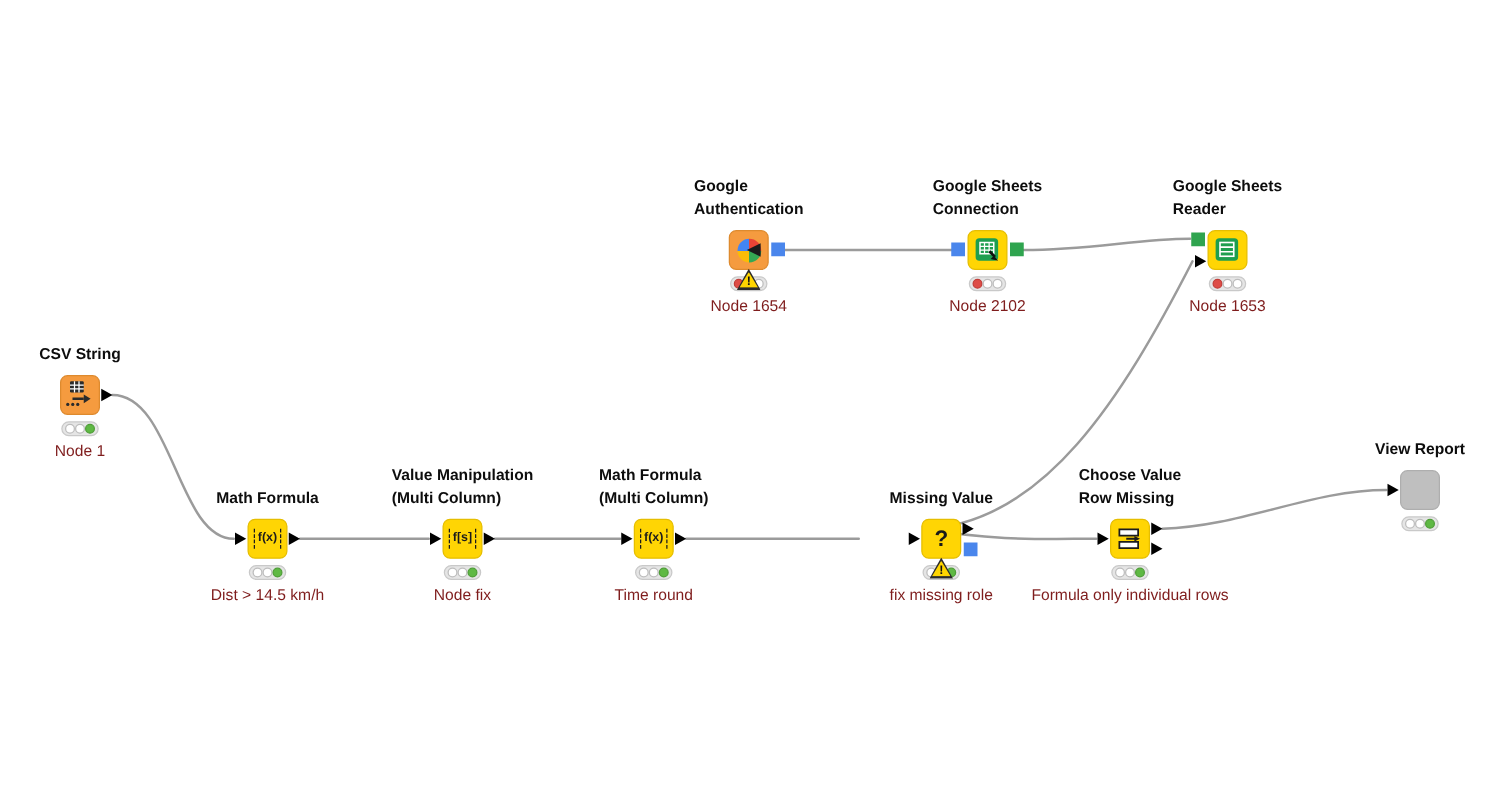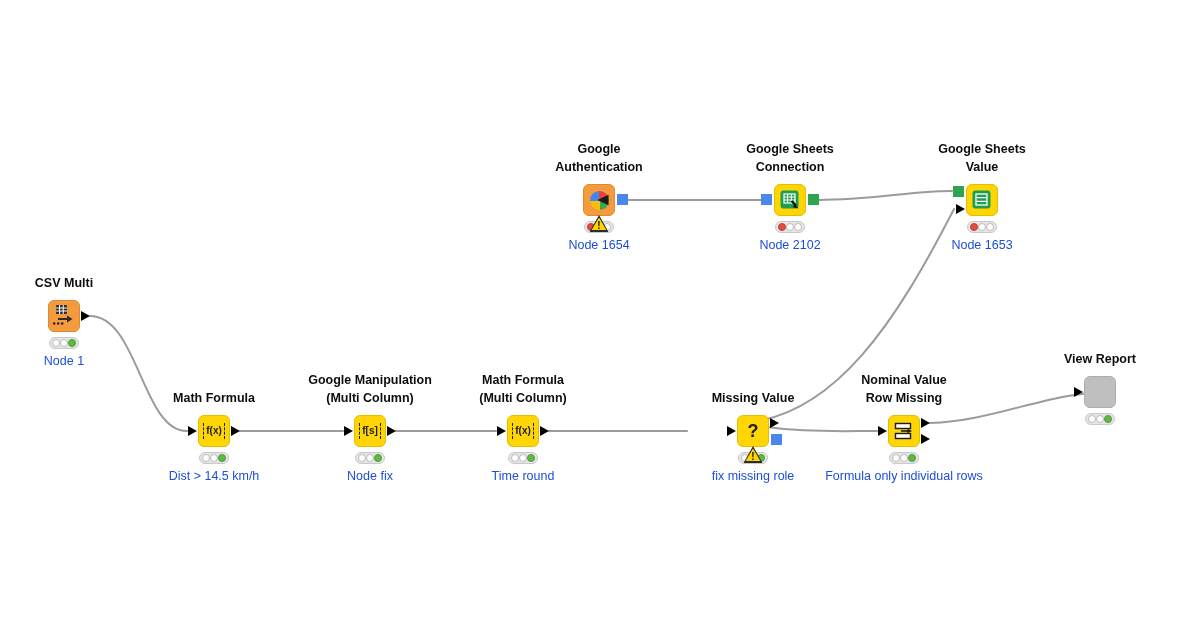--- a/index.html
+++ b/index.html
@@ -10,24 +10,24 @@
   .wires path{stroke:#9b9b9b;stroke-width:2;fill:none;stroke-linecap:round;}
 
   .node-group{position:absolute;width:32px;height:32px;z-index:2;}
   .node-body{position:absolute;inset:0;border-radius:6px;box-sizing:border-box;
              display:flex;align-items:center;justify-content:center;text-align:right;}
   .node-body.orange{background:#F59B3F;border:1px solid #de8a2e;}
   .node-body.yellow{background:#FFD504;border:1px solid #e6be00;}
   .node-body.gray{background:#BFBFBF;border:1px solid #aeaeae;}
 
   .node-title{position:absolute;bottom:calc(100% + 8px);left:50%;transform:translateX(-50%);
-              text-align:center;font-weight:700;font-size:12.5px;line-height:18px;color:#0d0d0d;
+              text-align:left;font-weight:700;font-size:12.5px;line-height:18px;color:#0d0d0d;
               white-space:nowrap;margin-top:32px;}
   .node-label{position:absolute;top:54px;left:50%;transform:translateX(-50%);
-              font-size:12.5px;color:#1d4ed8;white-space:nowrap;}
+              font-size:12.5px;color:#7f1d1d;white-space:nowrap;}
 
   .traffic{position:absolute;top:37px;left:50%;transform:translateX(-50%);
            width:30px;height:12px;background:#E5E5E5;border:1px solid #c9c9c9;border-radius:6px;
            box-sizing:border-box;display:flex;align-items:center;justify-content:space-between;
            padding:0 2px;}
   .dot{width:8px;height:8px;border-radius:50%;box-sizing:border-box;background:#fff;border:1px solid #bdbdbd;}
   .dot[data-state="green"]{background:#5FB944;border-color:#4f9e38;}
   .dot[data-state="red"]{background:#DE4C46;border-color:#c23d38;}
   .dot[data-state="off"]{background:#ffffff;}
 
@@ -67,21 +67,21 @@
     <path d="M 549 431 L 687 431"></path>
     <path d="M 740 423 C 795 433 835 431 877 431"></path>
     <path d="M 740 423 C 835 419 898 318 954 209"></path>
     <path d="M 930 423 C 995 421 1048 392 1109 392"></path>
     <path d="M 628 200 L 762 200"></path>
     <path d="M 819 200 C 872 200 910 191 952 191"></path>
   </svg>
 
   <div class="node-group" style="left:48px;top:300px">
     <div class="node-title">
-      <div>CSV Multi</div>
+      <div>CSV String</div>
     </div>
     <div class="node-body orange">
       <svg width="28" height="28" viewBox="0 0 28 28">
         <rect x="6" y="3" width="11" height="9" rx="1" fill="#2b2b2b"></rect>
         <path d="M6 6 h11 M6 9 h11 M9.6 3 v9 M13.2 3 v9" stroke="#fff" stroke-width="1"></path>
         <path d="M8 17 h9" stroke="#2b2b2b" stroke-width="2"></path>
         <path d="M17 13.5 l5.5 3.5 -5.5 3.5 z" fill="#2b2b2b"></path>
         <circle cx="4.2" cy="21.5" r="1.3" fill="#2b2b2b"></circle>
         <circle cx="8.2" cy="21.5" r="1.3" fill="#2b2b2b"></circle>
         <circle cx="12.2" cy="21.5" r="1.3" fill="#2b2b2b"></circle>
@@ -108,21 +108,21 @@
     <div class="traffic">
       <span class="dot" data-state="off"></span>
       <span class="dot" data-state="off"></span>
       <span class="dot" data-state="green"></span>
     </div>
     <div class="node-label">Dist &gt; 14.5 km/h</div>
   </div>
 
   <div class="node-group" style="left:354px;top:415px">
     <div class="node-title">
-      <div>Google Manipulation</div>
+      <div>Value Manipulation</div>
       <div>(Multi Column)</div>
     </div>
     <div class="node-body yellow">
       <span class="icon-text">f[s]</span>
     </div>
     <span class="tri in" style="top:11px"></span>
     <span class="tri out" style="top:11px"></span>
     <div class="traffic">
       <span class="dot" data-state="off"></span>
       <span class="dot" data-state="off"></span>
@@ -166,21 +166,21 @@
     </div>
     <span class="warn">
         <span class="warn-inner"></span>
         <span class="warn-mark">!</span>
       </span>
     <div class="node-label">fix missing role</div>
   </div>
 
   <div class="node-group" style="left:888px;top:415px">
     <div class="node-title">
-      <div>Nominal Value</div>
+      <div>Choose Value</div>
       <div>Row Missing</div>
     </div>
     <div class="node-body yellow">
       <svg width="28" height="28" viewBox="0 0 28 28">
         <rect x="5.5" y="6.5" width="15" height="5" fill="#fff" stroke="#1c1c1c" stroke-width="1.4"></rect>
         <rect x="5.5" y="16.5" width="15" height="5" fill="#fff" stroke="#1c1c1c" stroke-width="1.4"></rect>
         <path d="M11 14 h7" stroke="#1c1c1c" stroke-width="1.6"></path>
         <path d="M17.5 11.8 l4.5 2.2 -4.5 2.2 z" fill="#1c1c1c"></path>
       </svg>
     </div>
@@ -188,21 +188,21 @@
     <span class="tri out" style="top:3px"></span>
     <span class="tri out" style="top:19px"></span>
     <div class="traffic">
       <span class="dot" data-state="off"></span>
       <span class="dot" data-state="off"></span>
       <span class="dot" data-state="green"></span>
     </div>
     <div class="node-label">Formula only individual rows</div>
   </div>
 
-  <div class="node-group" style="left:1084px;top:376px">
+  <div class="node-group" style="left:1120px;top:376px">
     <div class="node-title">
       <div>View Report</div>
     </div>
     <div class="node-body gray"></div>
     <span class="tri in" style="top:11px"></span>
     <div class="traffic">
       <span class="dot" data-state="off"></span>
       <span class="dot" data-state="off"></span>
       <span class="dot" data-state="green"></span>
     </div>
@@ -251,21 +251,21 @@
       <span class="dot" data-state="red"></span>
       <span class="dot" data-state="off"></span>
       <span class="dot" data-state="off"></span>
     </div>
     <div class="node-label">Node 2102</div>
   </div>
 
   <div class="node-group" style="left:966px;top:184px">
     <div class="node-title">
       <div>Google Sheets</div>
-      <div>Value</div>
+      <div>Reader</div>
     </div>
     <div class="node-body yellow">
       <svg width="28" height="28" viewBox="0 0 28 28">
         <rect x="4.5" y="4.5" width="18" height="18" rx="3" fill="#1E9E4F"></rect>
         <rect x="8" y="8" width="11" height="11" fill="none" stroke="#fff" stroke-width="1.3"></rect>
         <path d="M8 11.7 h11 M8 15.4 h11" stroke="#fff" stroke-width="1.3"></path>
       </svg>
     </div>
     <span class="sq green" style="left:-13px;top:2px"></span>
     <span class="tri in" style="top:20px"></span>

